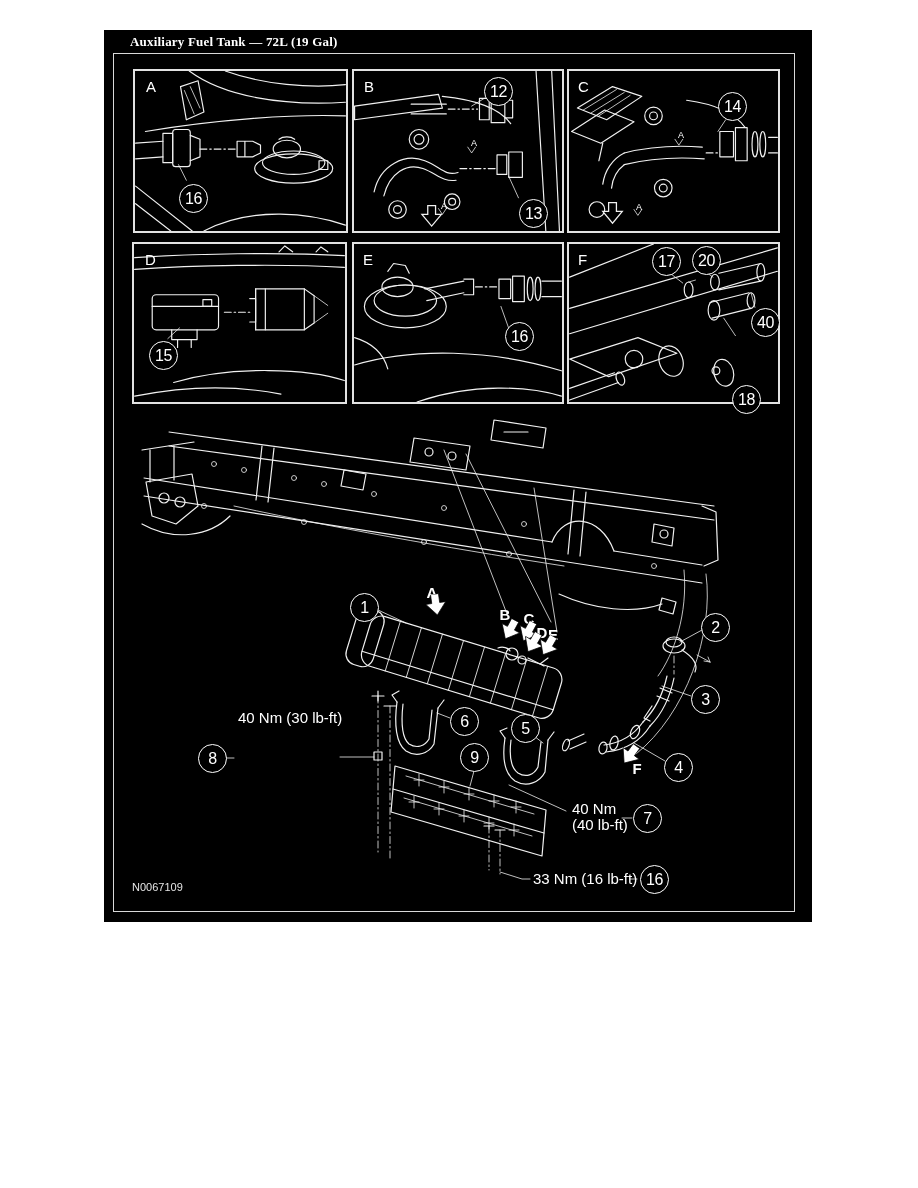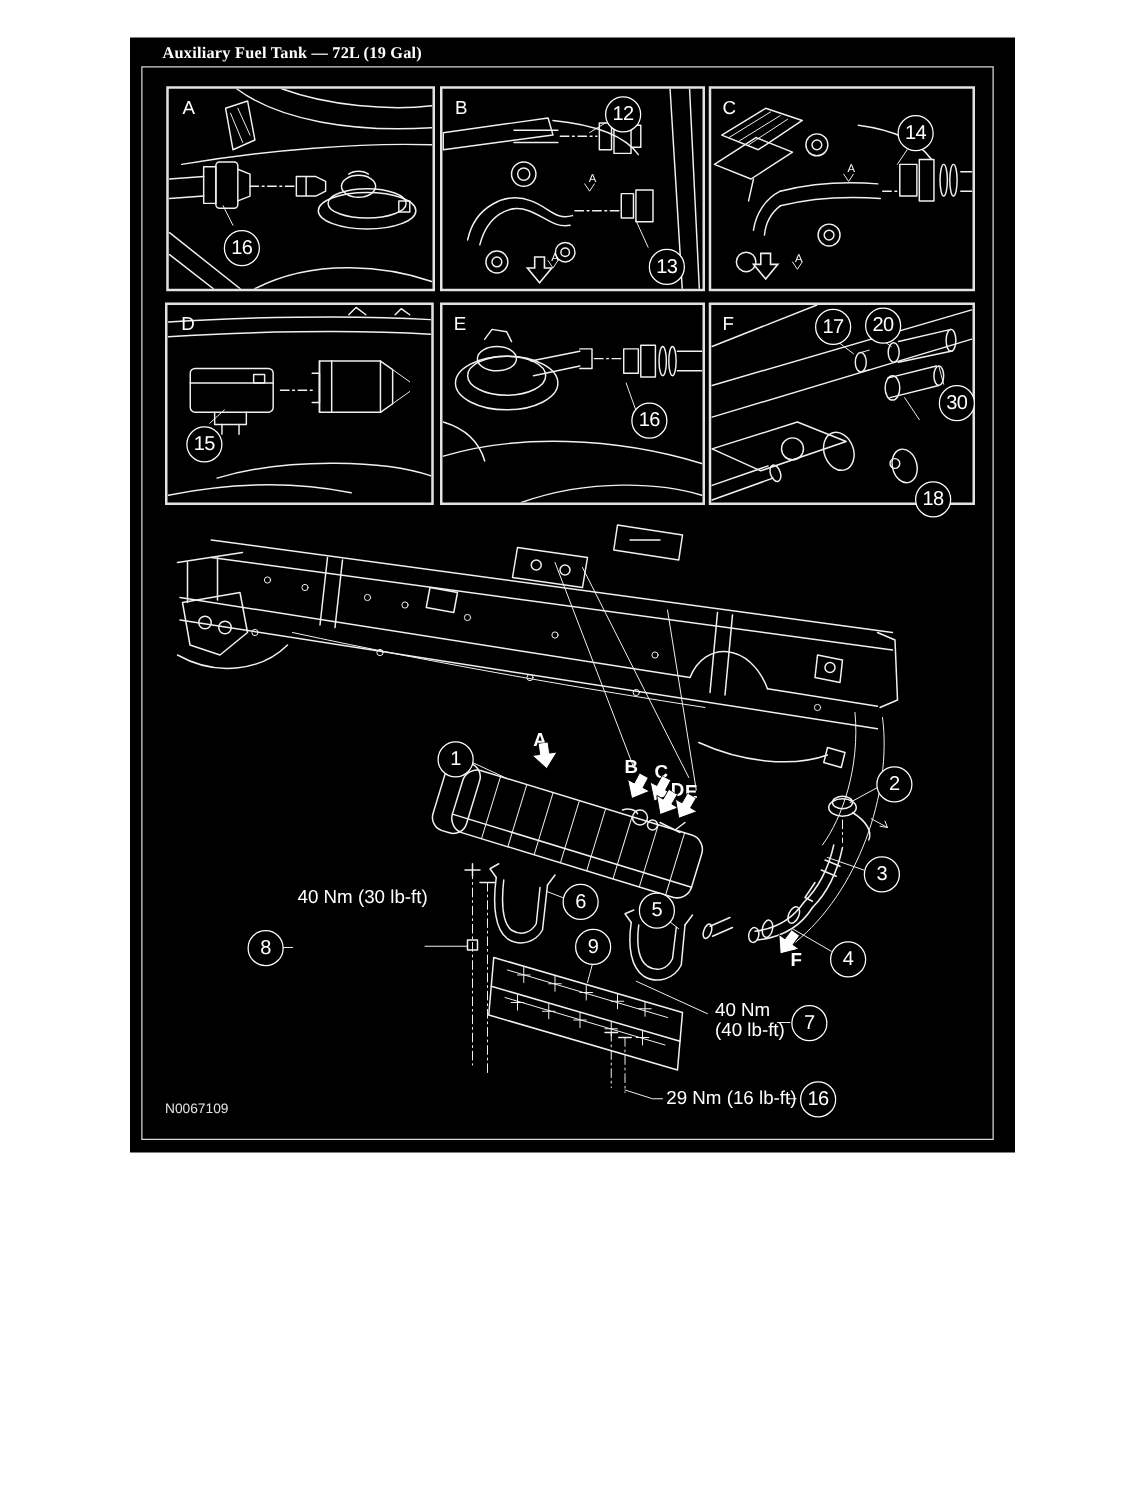--- a/index.html
+++ b/index.html
@@ -196,21 +196,21 @@
        <ellipse cx="148" cy="68" rx="6" ry="10"></ellipse>
        <ellipse cx="186" cy="58" rx="4" ry="8"></ellipse>
        <circle cx="150" cy="130" r="4"></circle>
        <ellipse cx="158" cy="132" rx="10" ry="14" transform="rotate(-15 158 132)"></ellipse>
        <path class="thin" d="M103,30 L116,40 M140,29 L147,34 M190,65 L186,50 M170,94 L158,76"></path>
      </svg>
      <div class="plabel" style="left:9px;top:8px;">F</div>
      <div class="callout" style="left:97px;top:17px;">17</div>
      <div class="callout" style="left:137px;top:16px;">20</div>
      <div class="callout" style="left:177px;top:107px;margin-top:34px;">18</div>
-     <div class="callout" style="left:196px;top:78px;">30</div>
+     <div class="callout" style="left:196px;top:78px;">40</div>
    </div>
 
    <svg class="mainsvg" viewBox="0 0 680 857">
 
      <path d="M55,378 L600,452"></path>
      <path d="M55,392 L600,466"></path>
      <path d="M30,424 L438,488"></path>
      <path d="M438,488 C450,458 486,460 500,497"></path>
      <path d="M500,497 L588,511"></path>
      <path d="M30,442 L588,529"></path>
@@ -356,19 +356,19 @@
    <div class="barrow" style="left:516px;top:701px;transform:rotate(36deg);">
      <svg viewBox="0 0 20 22">
             <polygon class="wfill" points="6,0 14,0 14,9 20,9 10,21 0,9 6,9"></polygon>
           </svg></div>
 
    <div class="torque" style="left:124px;top:656px;">40 Nm (30 lb-ft)</div>
    <div class="torque" style="left:458px;top:747px;">
      <div>40 Nm</div>
      <div>(40 lb-ft)</div>
    </div>
-   <div class="torque" style="left:419px;top:817px;">29 Nm (16 lb-ft)</div>
+   <div class="torque" style="left:419px;top:817px;">33 Nm (16 lb-ft)</div>
 
    <div id="figId">N0067109</div>
 
   </div>
  </div>
 </div>
 
 </body></html>

